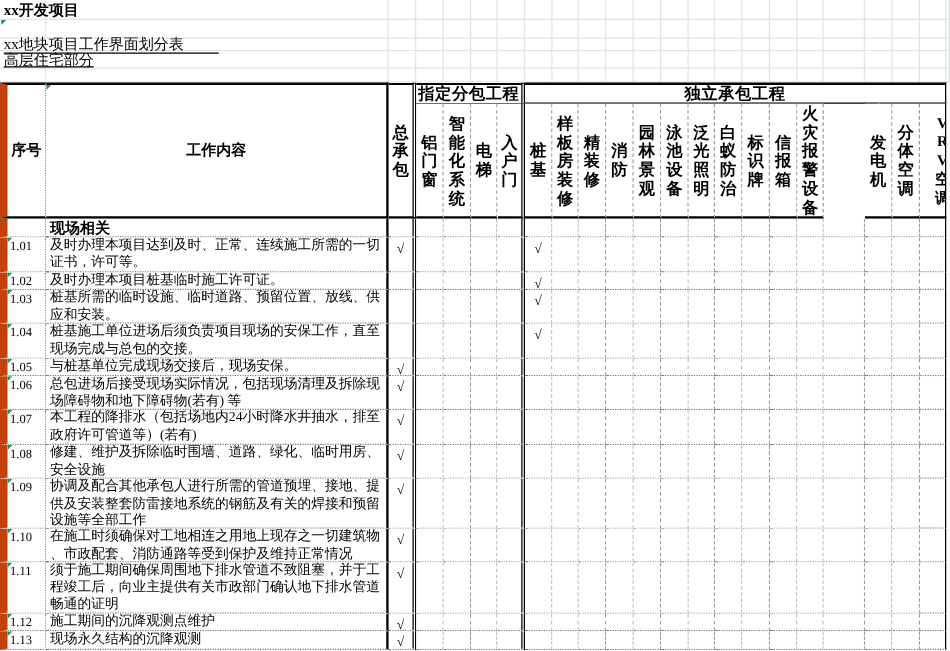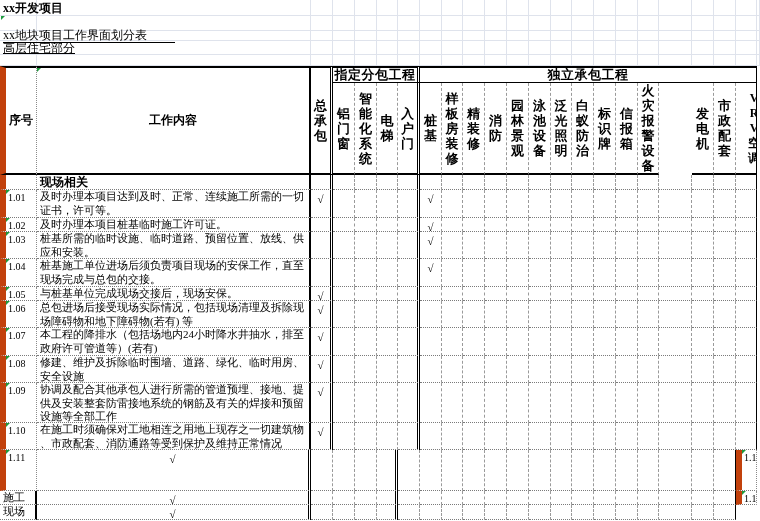--- a/index.html
+++ b/index.html
@@ -253,21 +253,21 @@
   <div class="cell hdr bb2 r-dash" style="grid-column:18; grid-row:2;">
       <span class="vlabel">火灾报警设备</span>
     </div>
   <div class="cell hdr bb2 r-dash" style="grid-column:19; grid-row:2;margin-left:44px;">
       <span class="vlabel w2">变压器、高低压柜、母线槽</span>
     </div>
   <div class="cell hdr bb2 r-dash" style="grid-column:20; grid-row:2;">
       <span class="vlabel">发电机</span>
     </div>
   <div class="cell hdr bb2 r-dash" style="grid-column:21; grid-row:2;">
-      <span class="vlabel">市政配套</span>
+      <span class="vlabel">分体空调</span>
     </div>
   <div class="cell hdr bb2 r-solid1" style="grid-column:22; grid-row:2;">
       <span class="vlabel vrv">VRV空调</span>
     </div>
 
   <div class="cell bl r-dot bbd"></div>
   <div class="cell c-content c-section r-solid2 bbd"><span>现场相关</span></div>
   <div class="cell r-double bbd"></div>
   <div class="cell r-dash bbd"></div>
   <div class="cell r-dash bbd"></div>
@@ -513,20 +513,21 @@
   <div class="cell c-mark r-dash bbd"><span></span></div>
   <div class="cell c-mark r-dash bbd"><span></span></div>
   <div class="cell c-mark r-dash bbd"><span></span></div>
   <div class="cell c-mark r-dash bbd"><span></span></div>
   <div class="cell c-mark r-dash bbd"><span></span></div>
   <div class="cell c-mark r-dash bbd"><span></span></div>
   <div class="cell c-mark r-dash bbd"><span></span></div>
   <div class="cell c-mark r-solid1 bbd"><span></span></div>
 
   <div class="cell c-no bl r-dot bbd tri"><span>1.11</span></div>
+  <div class="cell c-content r-solid2 bbd"><span>须于施工期间确保周围地下排水管道不致阻塞，并于工程竣工后，向业主提供有关市政部门确认地下排水管道畅通的证明</span></div>
   <div class="cell c-mark r-double bbd"><span>√</span></div>
   <div class="cell c-mark r-dash bbd"><span></span></div>
   <div class="cell c-mark r-dash bbd"><span></span></div>
   <div class="cell c-mark r-dash bbd"><span></span></div>
   <div class="cell c-mark r-double bbd"><span></span></div>
   <div class="cell c-mark r-dash bbd"><span></span></div>
   <div class="cell c-mark r-dash bbd"><span></span></div>
   <div class="cell c-mark r-dash bbd"><span></span></div>
   <div class="cell c-mark r-dash bbd"><span></span></div>
   <div class="cell c-mark r-dash bbd"><span></span></div>

